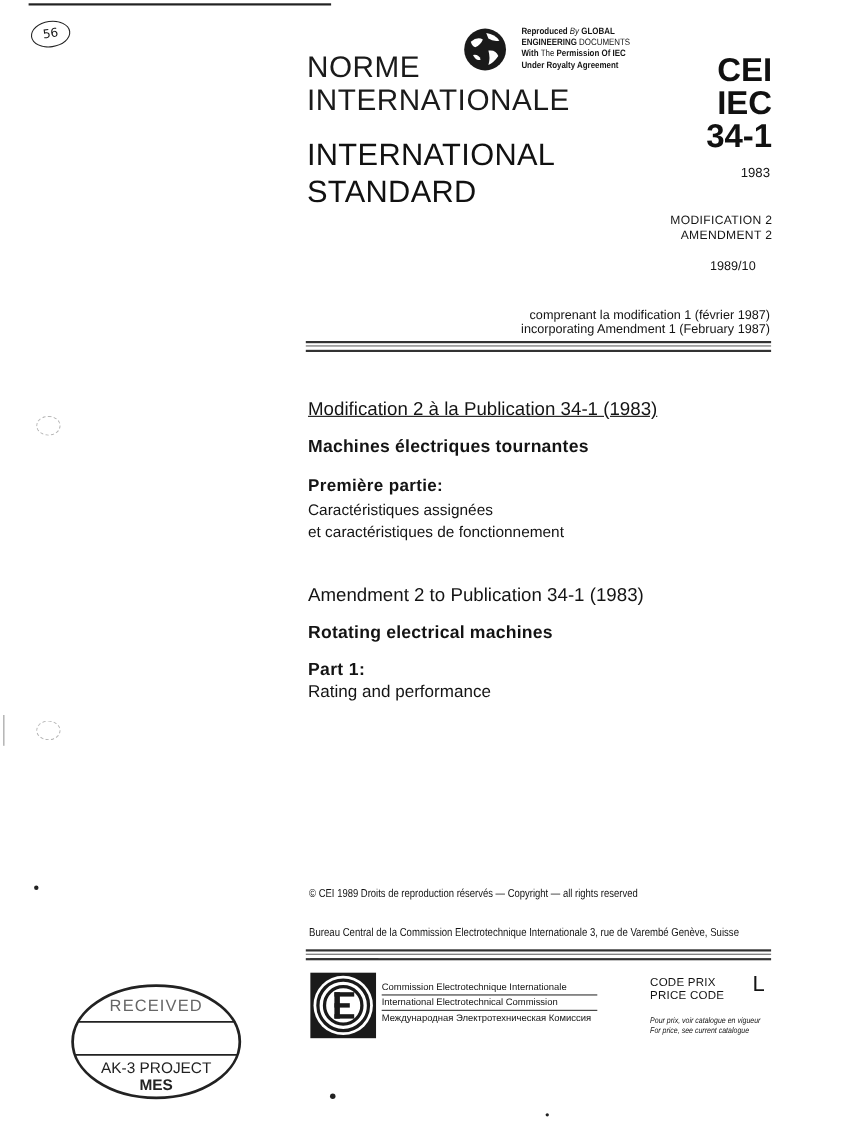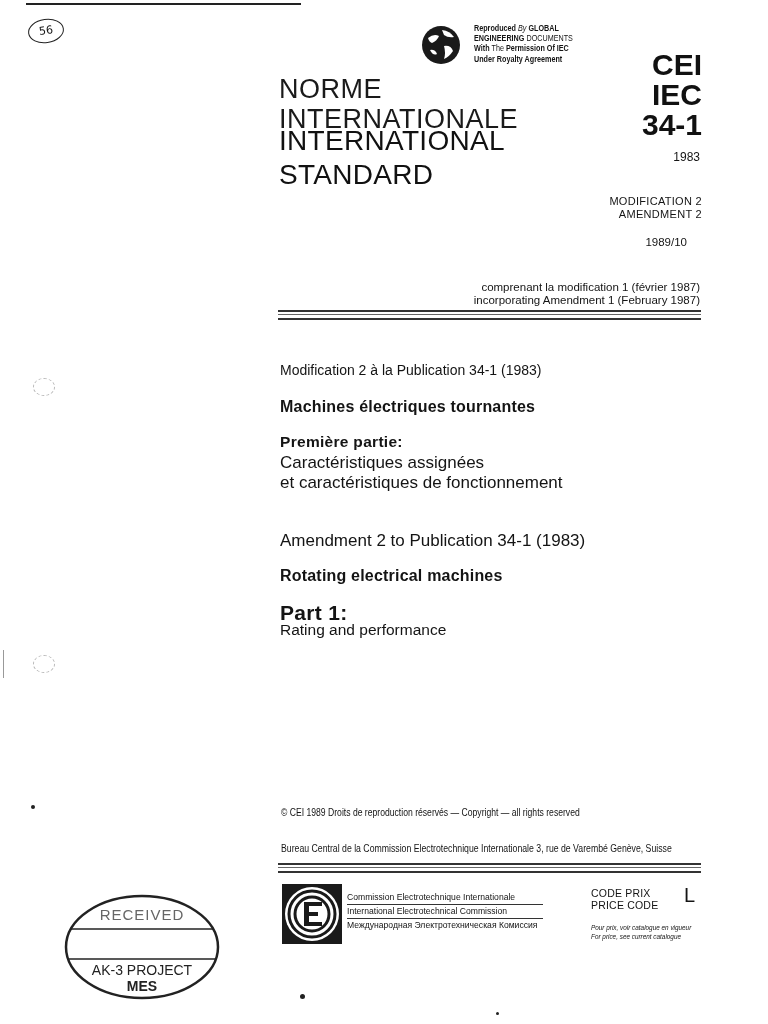--- a/index.html
+++ b/index.html
@@ -2,21 +2,21 @@
 <html><head>
 <meta charset="utf-8">
 <style>
   html, body { margin: 0; padding: 0; background: #ffffff; }
   body { width: 768px; height: 1024px; position: relative; overflow: hidden; color: #141414; font-family: "Liberation Sans", sans-serif; }
   .abs { position: absolute; }
 
   .top-rule { left: 26px; top: 3px; width: 275px; height: 2px; background: #222; }
   .page-num { left: 28px; top: 19px; width: 34px; height: 22px; border: 1.6px solid #222; border-radius: 50%; font-family: "DejaVu Sans", sans-serif; font-size: 11px; text-align: center; line-height: 22px; transform: rotate(-8deg); }
 
-  .norme { left: 279px; top: 46px; font-size: 27px; font-weight: 300; letter-spacing: 0.5px; line-height: 30px; color: #1a1a1a; margin-top: 28px; }
+  .norme { left: 279px; top: 46px; font-size: 27px; font-weight: 300; letter-spacing: 0.5px; line-height: 30px; color: #1a1a1a; }
   .norme span { display: block; }
   .intl-std { left: 279px; top: 124px; font-size: 28px; line-height: 34px; color: #111; letter-spacing: 0.3px; }
   .intl-std span { display: block; }
 
   .globe { left: 420px; top: 24px; width: 42px; height: 42px; }
   .repro { left: 474px; top: 23px; font-size: 8.4px; line-height: 10.2px; font-weight: bold; font-family: "Liberation Sans Narrow", "Liberation Sans", sans-serif; transform: scaleX(0.86); transform-origin: left top; white-space: nowrap; }
   .repro span { display: block; }
   .repro .thin { font-weight: normal; }
 
   .cei-block { right: 66px; top: 50px; text-align: right; font-weight: bold; font-size: 30px; line-height: 30px; color: #111; }
@@ -24,29 +24,29 @@
   .year { right: 68px; top: 150px; font-size: 12px; }
   .mod { right: 66px; top: 195px; text-align: right; font-size: 11px; line-height: 13px; letter-spacing: 0.3px; margin-left: 27px; }
   .mod span { display: block; }
   .mod-date { right: 81px; top: 236px; font-size: 11.5px; }
 
   .incorp { right: 68px; top: 281px; text-align: right; font-size: 11.5px; line-height: 13px; }
   .incorp span { display: block; }
   .rule-double { left: 278px; width: 423px; height: 6px; border-top: 2px solid #333; border-bottom: 2px solid #333; }
   .rule-double::after { content: ""; position: absolute; left: 0; right: 0; top: 2px; height: 1px; background: #666; }
 
-  .fr-title { left: 280px; top: 362px; font-size: 14px; }
+  .fr-title { left: 280px; top: 362px; font-size: 17px; text-decoration: underline; }
   .fr-sub { left: 280px; top: 398px; font-size: 16px; font-weight: bold; letter-spacing: 0.2px; }
   .fr-part { left: 280px; top: 433px; font-size: 15.5px; font-weight: bold; letter-spacing: 0.3px; }
-  .fr-desc { left: 280px; top: 453px; font-size: 17px; line-height: 20px; }
+  .fr-desc { left: 280px; top: 453px; font-size: 14px; line-height: 20px; }
   .fr-desc span { display: block; }
 
   .en-title { left: 280px; top: 531px; font-size: 17px; }
   .en-sub { left: 280px; top: 567px; font-size: 16px; font-weight: bold; letter-spacing: 0.2px; }
-  .en-part { left: 280px; top: 601px; font-size: 21px; font-weight: bold; letter-spacing: 0.3px; }
+  .en-part { left: 280px; top: 601px; font-size: 16px; font-weight: bold; letter-spacing: 0.3px; }
   .en-desc { left: 280px; top: 621px; font-size: 15.5px; }
 
   .copyright { left: 281px; top: 806px; font-size: 10.5px; transform: scaleX(0.82); transform-origin: left top; white-space: nowrap; }
   .bureau { left: 281px; top: 842px; font-size: 10.5px; transform: scaleX(0.83); transform-origin: left top; white-space: nowrap; }
 
   .iec-logo { left: 282px; top: 884px; width: 60px; height: 60px; }
   .commission { left: 347px; top: 891px; font-size: 8.6px; line-height: 13px; white-space: nowrap; }
   .commission span { display: block; border-bottom: 1px solid #333; width: 196px; }
   .commission span:last-child { border-bottom: none; }
   .short-rule { left: 282px; top: 871px; width: 62px; height: 1px; background: #333; }

